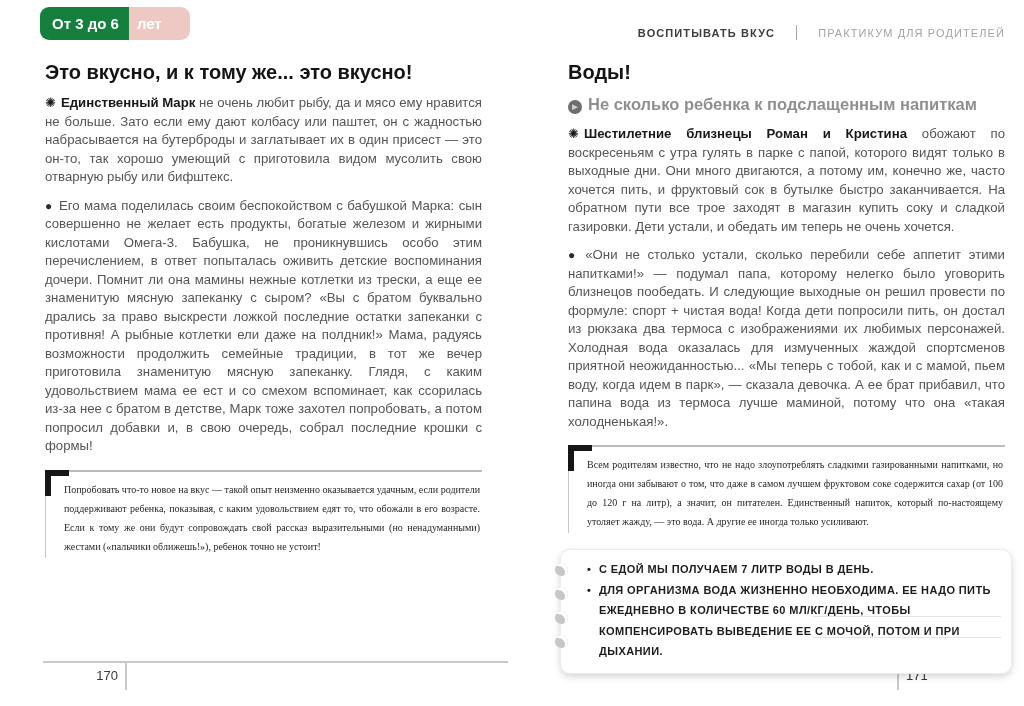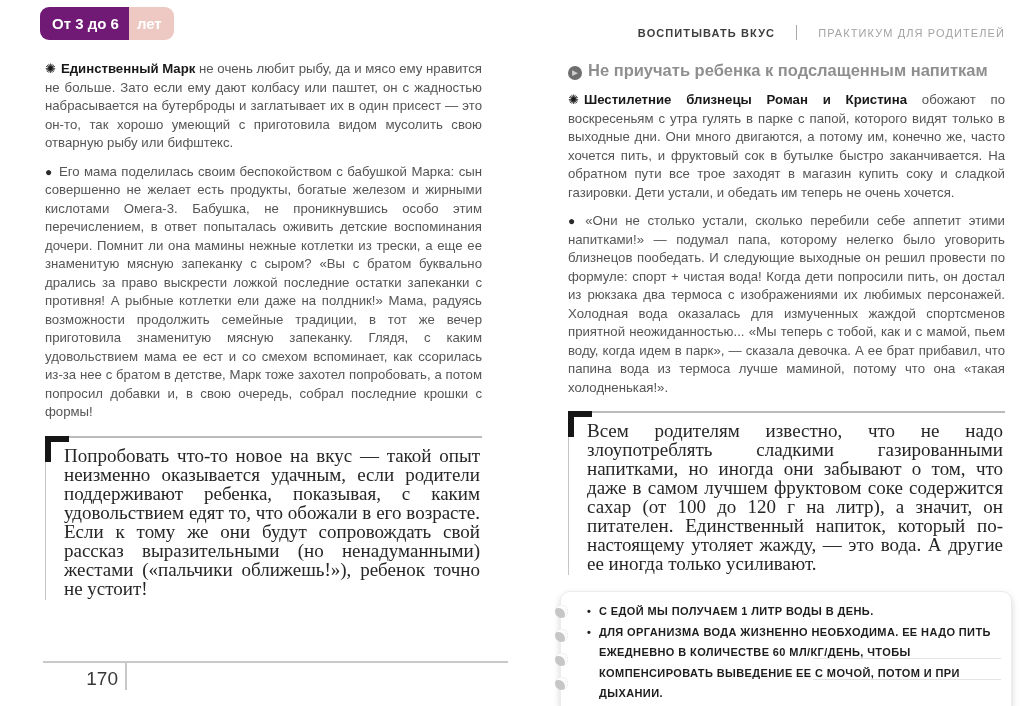--- a/index.html
+++ b/index.html
@@ -8,22 +8,22 @@
     background:#ffffff;
     font-family:"Liberation Sans", sans-serif;
   }
 
   
   .age-badge {
     position:absolute; left:40px; top:7px; height:33px;
     display:flex; border-radius:9px; overflow:hidden;
     font-weight:700; font-size:15px; color:#ffffff;
   }
-  .age-badge .seg-dark  { background:#701a75; display:flex; align-items:center; padding:0 10px 0 12px; }
-  .age-badge .seg-light { background:#eec9c3; display:flex; align-items:center; padding:0 12px 0 8px; }
+  .age-badge .seg-dark  { background:#15803d; display:flex; align-items:center; padding:0 10px 0 12px; }
+  .age-badge .seg-light { background:#eec9c3; display:flex; align-items:center; padding:0 28px 0 8px; }
 
   
   .running-head {
     position:absolute; top:25px; right:19px;
     display:flex; align-items:center; gap:21px;
     font-size:11px; letter-spacing:1.1px; white-space:nowrap;
   }
   .running-head .rh-title { font-weight:700; color:#3d3d3d; }
   .running-head .rh-divider { width:1px; height:15px; background:#a8a8a8; }
   .running-head .rh-subtitle { font-weight:400; color:#a3a3a3; }
@@ -54,21 +54,21 @@
   .bodyp .lead { font-weight:700; color:#181818; }
   .p-asterisk { color:#1a1a1a; font-size:13px; margin-right:5px; }
   .p-dot { color:#2a2a2a; font-size:12px; margin-right:6px; }
 
   
   .callout {
     position:relative; margin-top:14px;
     border-top:2px solid #bbbbbb; border-left:1px solid #c6c6c6;
     padding:8px 2px 2px 18px;
     font-family:"Liberation Serif", serif;
-    font-size:19px; line-height:19px; color:#262626; text-align:justify;
+    font-size:10px; line-height:19px; color:#262626; text-align:justify;
   }
   .callout::before {
     content:''; position:absolute; top:-2px; left:-1px;
     width:24px; height:6px; background:#161616;
   }
   .callout::after {
     content:''; position:absolute; top:-2px; left:-1px;
     width:6px; height:26px; background:#161616;
   }
 
@@ -98,60 +98,62 @@
   .note-hairline.h1 { top:66px; }
   .note-hairline.h2 { top:87px; }
 
   
   .footer-rule { position:absolute; top:661px; height:1.5px; background:#c9c9c9; }
   .footer-rule.left  { left:43px;  width:465px; }
   .footer-rule.right { left:563px; width:425px; }
   .footer-tick { position:absolute; top:661px; width:1.5px; height:29px; background:#c9c9c9; }
   .footer-tick.left  { left:125px; }
   .footer-tick.right { left:897px; }
-  .page-num { position:absolute; top:668px; font-size:19px; color:#383838; }
+  .page-num { position:absolute; top:668px; font-size:13px; color:#383838; }
   .page-num.left  { left:84px; width:34px; text-align:right; }
   .page-num.right { left:906px; }
 </style>
 </head>
 <body>
 
 <div class="age-badge">
   <span class="seg-dark">От 3 до 6</span>
   <span class="seg-light">лет</span>
 </div>
 
 <div class="running-head">
   <span class="rh-title">ВОСПИТЫВАТЬ ВКУС</span>
   <span class="rh-divider"></span>
   <span class="rh-subtitle">ПРАКТИКУМ ДЛЯ РОДИТЕЛЕЙ</span>
 </div>
 
 <div class="col col-left">
+  <h1 class="page-h">Это вкусно, и к тому же... это вкусно!</h1>
 
 
   <p class="bodyp">
     <span class="p-asterisk">✺</span><span class="lead">Единственный Марк</span><span> не очень любит рыбу, да и мясо ему нравится не больше. Зато если ему дают колбасу или паштет, он с жадностью набрасывается на бутерброды и заглатывает их в один присест — это он-то, так хорошо умеющий с приготовила видом мусолить свою отварную рыбу или бифштекс.</span>
   </p>
 
   <p class="bodyp">
     <span class="p-dot">●</span><span>Его мама поделилась своим беспокойством с бабушкой Марка: сын совершенно не желает есть продукты, богатые железом и жирными кислотами Омега-3. Бабушка, не проникнувшись особо этим перечислением, в ответ попыталась оживить детские воспоминания дочери. Помнит ли она мамины нежные котлетки из трески, а еще ее знаменитую мясную запеканку с сыром? «Вы с братом буквально дрались за право выскрести ложкой последние остатки запеканки с противня! А рыбные котлетки ели даже на полдник!» Мама, радуясь возможности продолжить семейные традиции, в тот же вечер приготовила знаменитую мясную запеканку. Глядя, с каким удовольствием мама ее ест и со смехом вспоминает, как ссорилась из-за нее с братом в детстве, Марк тоже захотел попробовать, а потом попросил добавки и, в свою очередь, собрал последние крошки с формы!</span>
   </p>
 
   <div class="callout">
     <span>Попробовать что-то новое на вкус — такой опыт неизменно оказывается удачным, если родители поддерживают ребенка, показывая, с каким удовольствием едят то, что обожали в его возрасте. Если к тому же они будут сопровождать свой рассказ выразительными (но ненадуманными) жестами («пальчики оближешь!»), ребенок точно не устоит!</span>
   </div>
 </div>
 
 <div class="col col-right">
+  <h1 class="page-h">Воды!</h1>
 
   <div class="subhead">
     <span class="play-circle">
         <span>▶</span>
-      </span><span>Не приучать ребенка к подслащенным напиткам</span>
+      </span><span>Не сколько ребенка к подслащенным напиткам</span>
   </div>
 
   <p class="bodyp">
     <span class="p-asterisk">✺</span><span class="lead">Шестилетние близнецы Роман и Кристина</span><span> обожают по воскресеньям с утра гулять в парке с папой, которого видят только в выходные дни. Они много двигаются, а потому им, конечно же, часто хочется пить, и фруктовый сок в бутылке быстро заканчивается. На обратном пути все трое заходят в магазин купить соку и сладкой газировки. Дети устали, и обедать им теперь не очень хочется.</span>
   </p>
 
   <p class="bodyp">
     <span class="p-dot">●</span><span>«Они не столько устали, сколько перебили себе аппетит этими напитками!» — подумал папа, которому нелегко было уговорить близнецов пообедать. И следующие выходные он решил провести по формуле: спорт + чистая вода! Когда дети попросили пить, он достал из рюкзака два термоса с изображениями их любимых персонажей. Холодная вода оказалась для измученных жаждой спортсменов приятной неожиданностью... «Мы теперь с тобой, как и с мамой, пьем воду, когда идем в парк», — сказала девочка. А ее брат прибавил, что папина вода из термоса лучше маминой, потому что она «такая холодненькая!».</span>
   </p>
 
@@ -161,21 +163,21 @@
 
   <div class="note-card">
     <span class="notch n1"></span>
     <span class="notch n2"></span>
     <span class="notch n3"></span>
     <span class="notch n4"></span>
     <span class="note-hairline h1"></span>
     <span class="note-hairline h2"></span>
     <div class="note-row">
       <span class="note-bullet">•</span>
-      <span class="note-text">С ЕДОЙ МЫ ПОЛУЧАЕМ 1 ЛИТР ВОДЫ В ДЕНЬ.</span>
+      <span class="note-text">С ЕДОЙ МЫ ПОЛУЧАЕМ 7 ЛИТР ВОДЫ В ДЕНЬ.</span>
     </div>
     <div class="note-row">
       <span class="note-bullet">•</span>
       <span class="note-text">ДЛЯ ОРГАНИЗМА ВОДА ЖИЗНЕННО НЕОБХОДИМА. ЕЕ НАДО ПИТЬ ЕЖЕДНЕВНО В КОЛИЧЕСТВЕ 60 МЛ/КГ/ДЕНЬ, ЧТОБЫ КОМПЕНСИРОВАТЬ ВЫВЕДЕНИЕ ЕЕ С МОЧОЙ, ПОТОМ И ПРИ ДЫХАНИИ.</span>
     </div>
   </div>
 </div>
 
 <div class="footer-rule left"></div>
 <div class="footer-tick left"></div>

